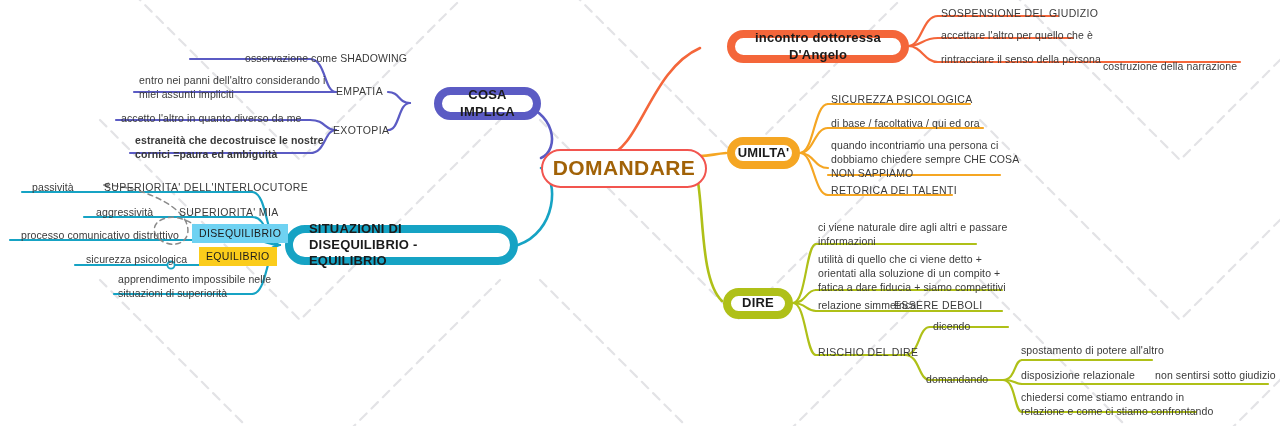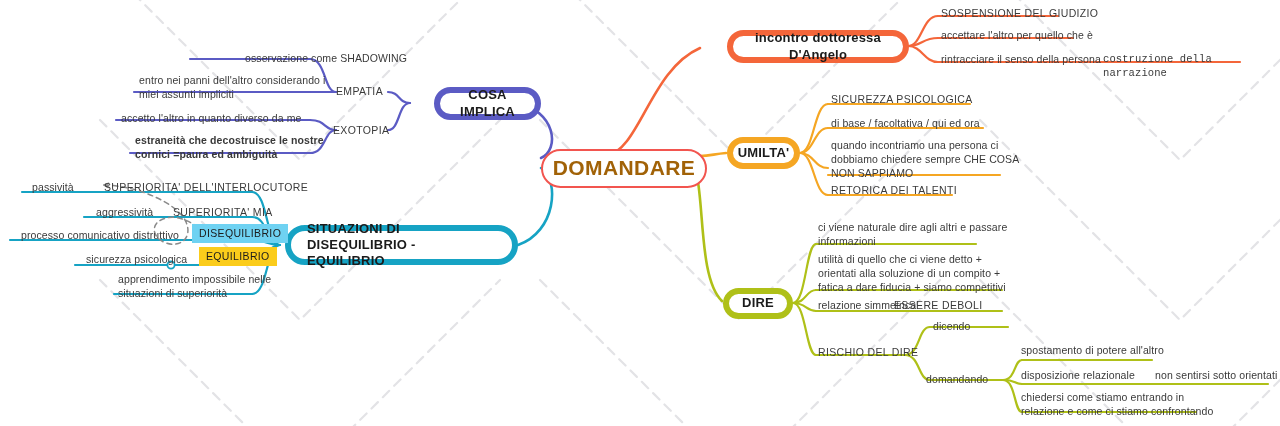--- a/index.html
+++ b/index.html
@@ -21,21 +21,21 @@
     display:flex;align-items:center;justify-content:center;
     text-align:center;
     white-space:pre-line;
     line-height:1.25;
   }
   .root{
     border:2.4px solid #F2554F;
     font-size:21px;font-weight:700;letter-spacing:.4px;color:#a16207;
   }
   .branch{
-    border:6px solid #000000;
+    border:8px solid #000000;
     font-size:13.5px;font-weight:700;letter-spacing:.2px;color:#1b1b1b;
   }
   .branch.wide{border-radius:26px;text-align:left;justify-content:flex-start;padding:0 16px;}
   .leaf{
     position:absolute;
     font-size:10.5px;
     line-height:1.35;
     color:#3a3a3a;
     letter-spacing:.1px;
     white-space:pre-line;
@@ -158,21 +158,21 @@
   <div class="node root" style="left:541px;top:149px;width:166px;height:39px;">
     <span>DOMANDARE</span>
   </div>
 
   <div class="node branch" style="left:727px;top:30px;width:182px;height:33px;border-color:#F4663A;font-size:13px;">
     <span>incontro dottoressa D'Angelo</span>
   </div>
   <div class="leaf caps" style="left:941px;top:6px;">SOSPENSIONE DEL GIUDIZIO</div>
   <div class="leaf" style="left:941px;top:28px;">accettare l'altro per quello che è</div>
   <div class="leaf" style="left:941px;top:52px;">rintracciare il senso della persona</div>
-  <div class="leaf" style="left:1103px;top:52px;font-family:Liberation Mono, monospace;">costruzione della narrazione</div>
+  <div class="leaf" style="left:1103px;top:59px;">costruzione della narrazione</div>
 
   <div class="node branch" style="left:727px;top:137px;width:73px;height:32px;border-color:#F5A623;font-size:13px;">
     <span>UMILTA'</span>
   </div>
   <div class="leaf caps" style="left:831px;top:92px;">SICUREZZA PSICOLOGICA</div>
   <div class="leaf" style="left:831px;top:116px;">di base / facoltativa / qui ed ora</div>
   <div class="leaf" style="left:831px;top:138px;">quando incontriamo una persona ci
 dobbiamo chiedere sempre CHE COSA
 NON SAPPIAMO</div>
   <div class="leaf caps" style="left:831px;top:183px;">RETORICA DEI TALENTI</div>
@@ -185,21 +185,21 @@
   <div class="leaf" style="left:818px;top:252px;">utilità di quello che ci viene detto +
 orientati alla soluzione di un compito +
 fatica a dare fiducia + siamo competitivi</div>
   <div class="leaf" style="left:818px;top:298px;">relazione simmetrica</div>
   <div class="leaf caps" style="left:894px;top:298px;">ESSERE DEBOLI</div>
   <div class="leaf caps" style="left:818px;top:345px;">RISCHIO DEL DIRE</div>
   <div class="leaf" style="left:933px;top:319px;">dicendo</div>
   <div class="leaf" style="left:926px;top:372px;">domandando</div>
   <div class="leaf" style="left:1021px;top:343px;">spostamento di potere all'altro</div>
   <div class="leaf" style="left:1021px;top:368px;">disposizione relazionale</div>
-  <div class="leaf" style="left:1155px;top:368px;">non sentirsi sotto orientati</div>
+  <div class="leaf" style="left:1155px;top:368px;">non sentirsi sotto giudizio</div>
   <div class="leaf" style="left:1021px;top:390px;">chiedersi come stiamo entrando in
 relazione e come ci stiamo confrontando</div>
 
   <div class="node branch" style="left:434px;top:87px;width:107px;height:33px;border-color:#5B5BC4;font-size:13px;">
     <span>COSA IMPLICA</span>
   </div>
   <div class="leaf caps" style="left:336px;top:84px;">EMPATIA</div>
   <div class="leaf caps" style="left:333px;top:123px;">EXOTOPIA</div>
   <div class="leaf" style="left:245px;top:51px;">osservazione come SHADOWING</div>
   <div class="leaf" style="left:139px;top:73px;">entro nei panni dell'altro considerando i
@@ -207,21 +207,21 @@
   <div class="leaf" style="left:121px;top:111px;">accetto l'altro in quanto diverso da me</div>
   <div class="leaf" style="left:135px;top:133px;font-weight:bold;">estraneità che decostruisce le nostre
 cornici =paura ed ambiguità</div>
 
   <div class="node branch wide" style="left:285px;top:225px;width:233px;height:40px;border-color:#16A3C4;font-size:13px;">
     <span>SITUAZIONI DI DISEQUILIBRIO -
 EQUILIBRIO</span>
   </div>
   <div class="leaf caps" style="left:104px;top:180px;">SUPERIORITA' DELL'INTERLOCUTORE</div>
   <div class="leaf" style="left:32px;top:180px;">passività</div>
-  <div class="leaf caps" style="left:173px;top:205px;">SUPERIORITA' MIA</div>
+  <div class="leaf caps" style="left:179px;top:205px;">SUPERIORITA' MIA</div>
   <div class="leaf" style="left:96px;top:205px;">aggressività</div>
   <div class="hl" style="left:192px;top:224px;background:#6FD2F2;">DISEQUILIBRIO</div>
   <div class="leaf" style="left:21px;top:228px;">processo comunicativo distruttivo</div>
   <div class="hl" style="left:199px;top:247px;background:#FBCC1B;">EQUILIBRIO</div>
   <div class="leaf" style="left:86px;top:252px;">sicurezza psicologica</div>
   <div class="leaf" style="left:118px;top:272px;">apprendimento impossibile nelle
 situazioni di superiorità</div>
 
 </div>
 

